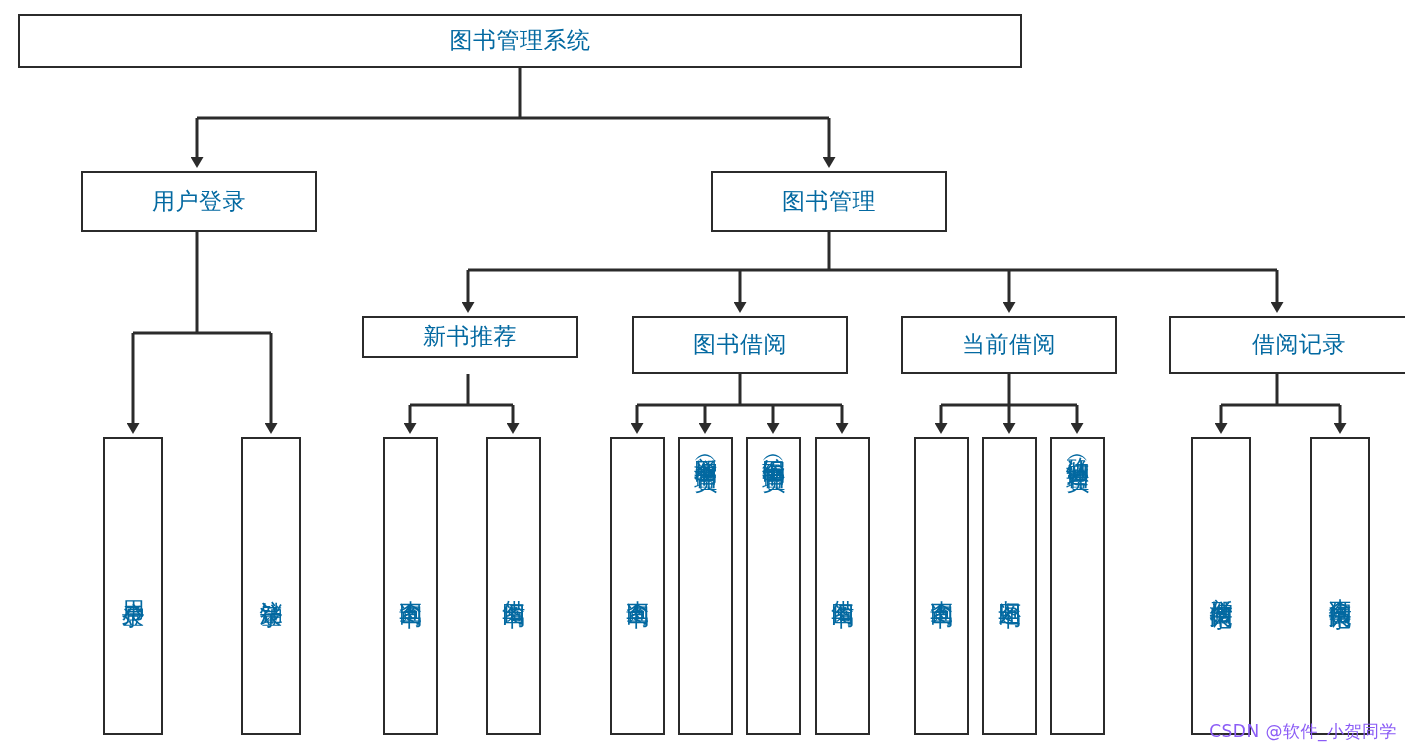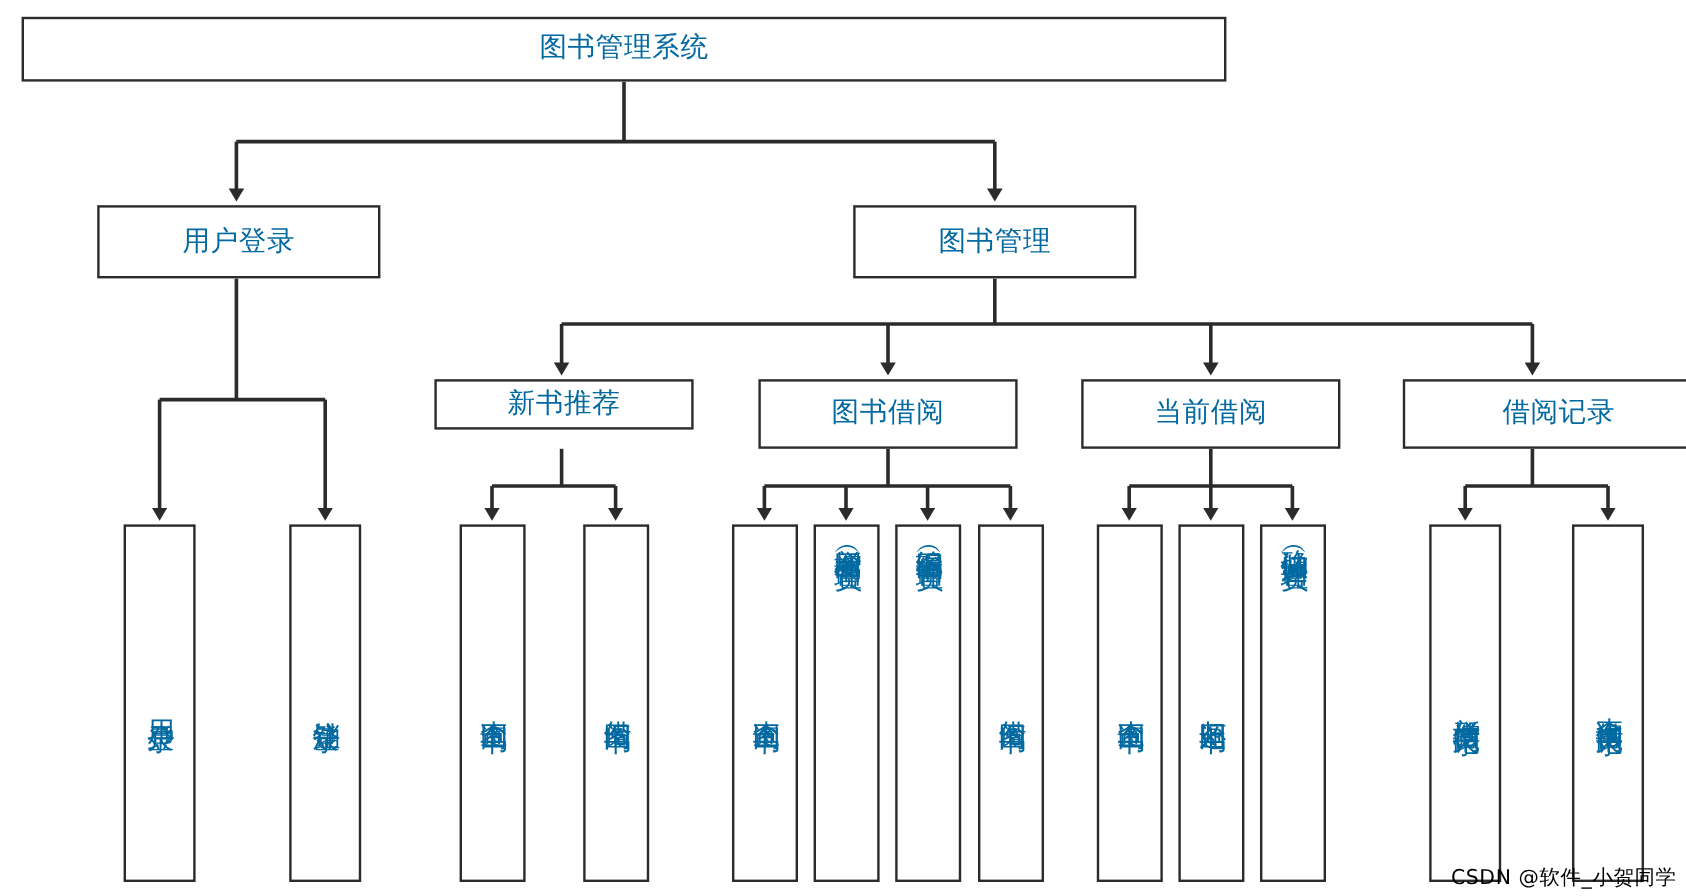--- a/index.html
+++ b/index.html
@@ -57,21 +57,21 @@
     display: block;
   }
   .node.leaf.centered {
     align-items: center;
   }
   .watermark {
     position: absolute;
     right: 8px;
     bottom: 4px;
     font-size: 17px;
-    color: #000000;
+    color: #8b5cf6;
     letter-spacing: 0.5px;
     white-space: nowrap;
   }
 </style>
 </head>
 <body>
 
 <div id="canvas">
 
   <svg id="wires" viewBox="0 0 1405 747" xmlns="http://www.w3.org/2000/svg">

